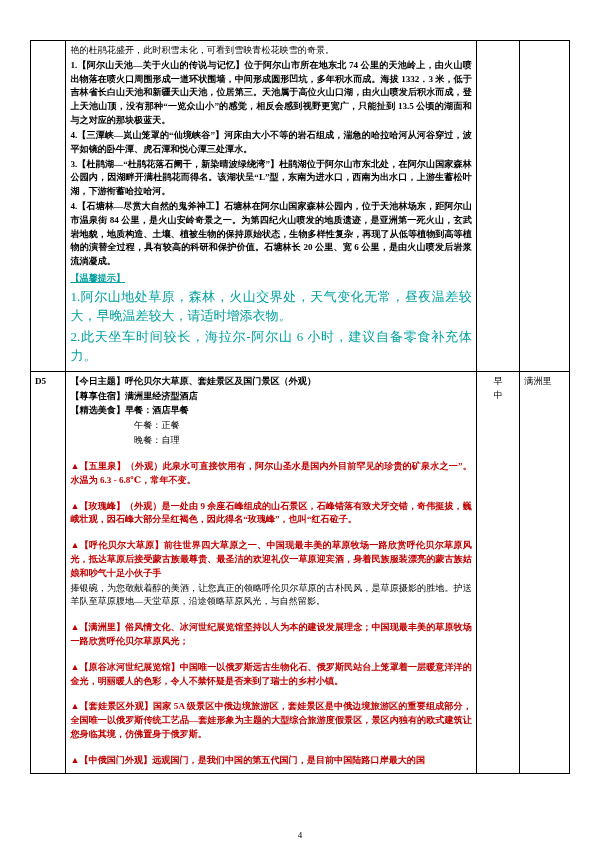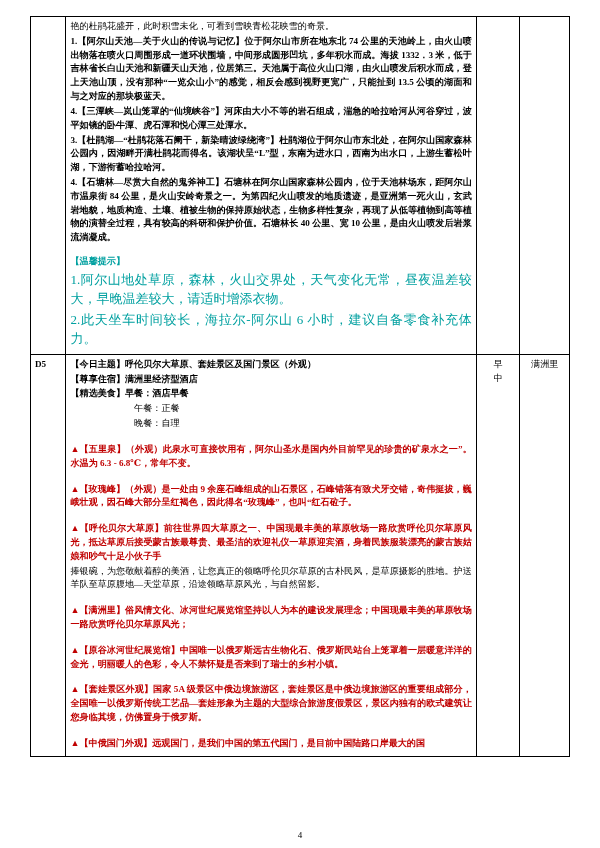--- a/index.html
+++ b/index.html
@@ -12,21 +12,21 @@
     height: 848px;
     font-family: "Liberation Serif", "DejaVu Serif", serif;
     color: #000000;
     position: relative;
   }
   .page {
     width: 600px;
     height: 848px;
     position: relative;
     box-sizing: border-box;
-    padding: 16px 30px 0 30px;
+    padding: 40px 30px 0 30px;
   }
   table.itin {
     border-collapse: collapse;
     width: 540px;
     table-layout: fixed;
   }
   table.itin td {
     border: 1px solid #000000;
     vertical-align: top;
     padding: 3px 4px 4px 4px;
@@ -45,38 +45,39 @@
   }
   td.col-meal {
     width: 34px;
     text-align: center;
     vertical-align: middle;
     font-size: 9.3px;
     line-height: 1.7;
   }
   td.col-hotel {
     width: 40px;
-    text-align: center;
+    text-align: left;
     vertical-align: middle;
     font-size: 9.3px;
     line-height: 1.7;
   }
   p {
     margin: 0 0 1px 0;
     text-align: justify;
     text-justify: inter-ideograph;
   }
   p.ind {
     text-indent: 0;
   }
   .b { font-weight: bold; }
   .tip-head {
     color: #00a0a0;
     font-weight: bold;
-    margin-top: 10px;
+    margin-top: 3px;
+    text-decoration: underline;
   }
   .tip-line {
     color: #00a0a0;
     font-size: 13px;
     line-height: 1.5;
   }
   .red { color: #c00000; font-weight: bold; margin-top: 12px; }
   .pagenum {
     position: absolute;
     bottom: 8px;
@@ -95,21 +96,21 @@
   <table class="itin">
     <tbody>
       <tr>
         <td class="col-day"></td>
         <td class="col-body">
           <div id="r0">
               <p class="plain">艳的杜鹃花盛开，此时积雪未化，可看到雪映青松花映雪的奇景。</p>
               <p class="b ind">1.【阿尔山天池—关于火山的传说与记忆】位于阿尔山市所在地东北 74 公里的天池岭上，由火山喷出物落在喷火口周围形成一道环状围墙，中间形成圆形凹坑，多年积水而成。海拔 1332．3 米，低于吉林省长白山天池和新疆天山天池，位居第三。天池属于高位火山口湖，由火山喷发后积水而成，登上天池山顶，没有那种“一览众山小”的感觉，相反会感到视野更宽广，只能扯到 13.5 公顷的湖面和与之对应的那块极蓝天。</p>
               <p class="b ind">4.【三潭峡—岚山笼罩的“仙境峡谷”】河床由大小不等的岩石组成，湍急的哈拉哈河从河谷穿过，波平如镜的卧牛潭、虎石潭和悦心潭三处潭水。</p>
               <p class="b ind">3.【杜鹃湖—“杜鹃花落石阑干，新染晴波绿绕湾”】杜鹃湖位于阿尔山市东北处，在阿尔山国家森林公园内，因湖畔开满杜鹃花而得名。该湖状呈“L”型，东南为进水口，西南为出水口，上游生蓄松叶湖，下游衔蓄哈拉哈河。</p>
-              <p class="b ind">4.【石塘林—尽赏大自然的鬼斧神工】石塘林在阿尔山国家森林公园内，位于天池林场东，距阿尔山市温泉街 84 公里，是火山安岭奇景之一。为第四纪火山喷发的地质遗迹，是亚洲第一死火山，玄武岩地貌，地质构造、土壤、植被生物的保持原始状态，生物多样性复杂，再现了从低等植物到高等植物的演替全过程，具有较高的科研和保护价值。石塘林长 40 公里、宽 10 公里，是由火山喷发后岩浆流淌凝成。</p>
+              <p class="b ind">4.【石塘林—尽赏大自然的鬼斧神工】石塘林在阿尔山国家森林公园内，位于天池林场东，距阿尔山市温泉街 84 公里，是火山安岭奇景之一。为第四纪火山喷发的地质遗迹，是亚洲第一死火山，玄武岩地貌，地质构造、土壤、植被生物的保持原始状态，生物多样性复杂，再现了从低等植物到高等植物的演替全过程，具有较高的科研和保护价值。石塘林长 20 公里、宽 6 公里，是由火山喷发后岩浆流淌凝成。</p>
               <p class="tip-head">【温馨提示】</p>
               <p class="tip-line">1.阿尔山地处草原，森林，火山交界处，天气变化无常，昼夜温差较大，早晚温差较大，请适时增添衣物。</p>
               <p class="tip-line">2.此天坐车时间较长，海拉尔-阿尔山 6 小时，建议自备零食补充体力。</p>
             </div>
         </td>
         <td class="col-meal">
           <div class="meal-stack" id="m0"></div>
         </td>
         <td class="col-hotel">
           <span id="h0"></span>

